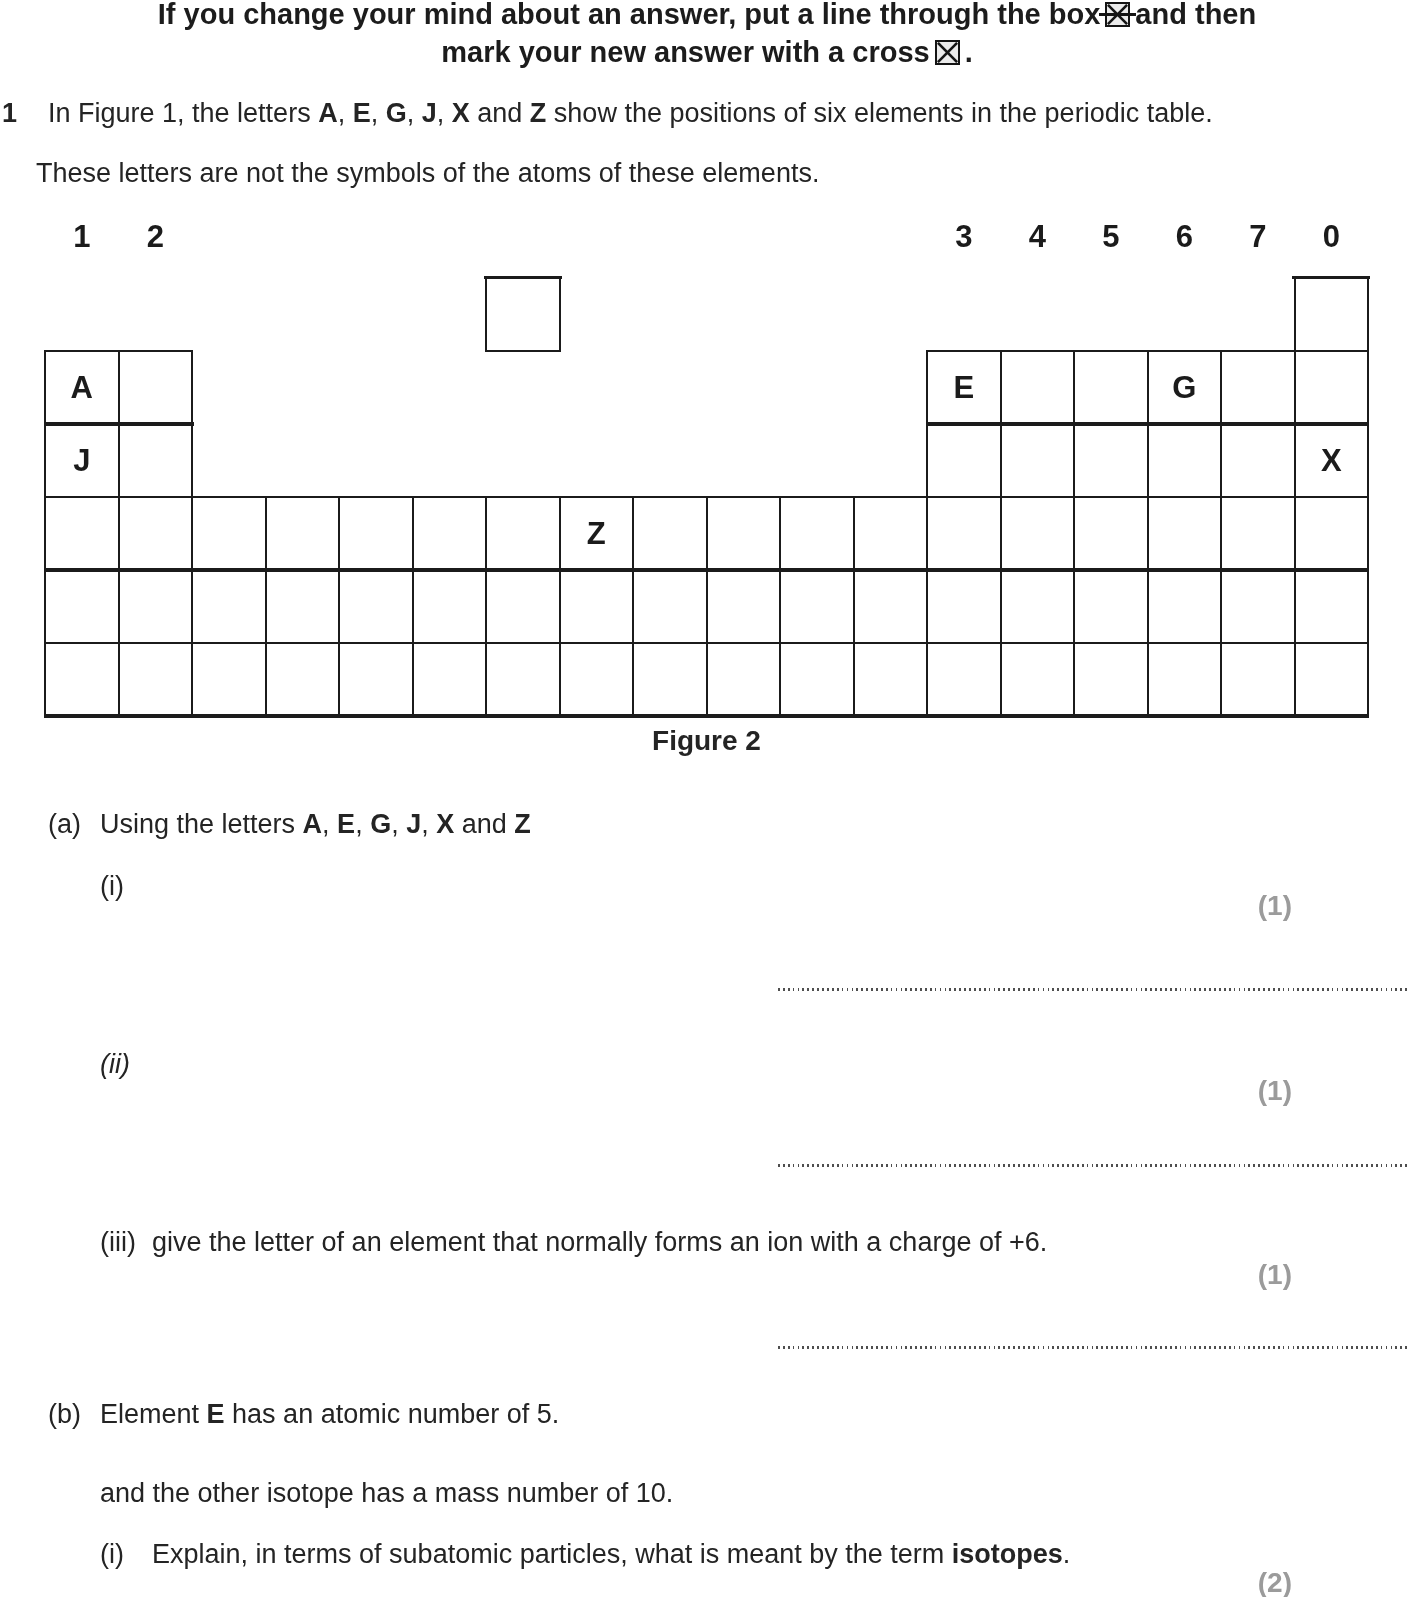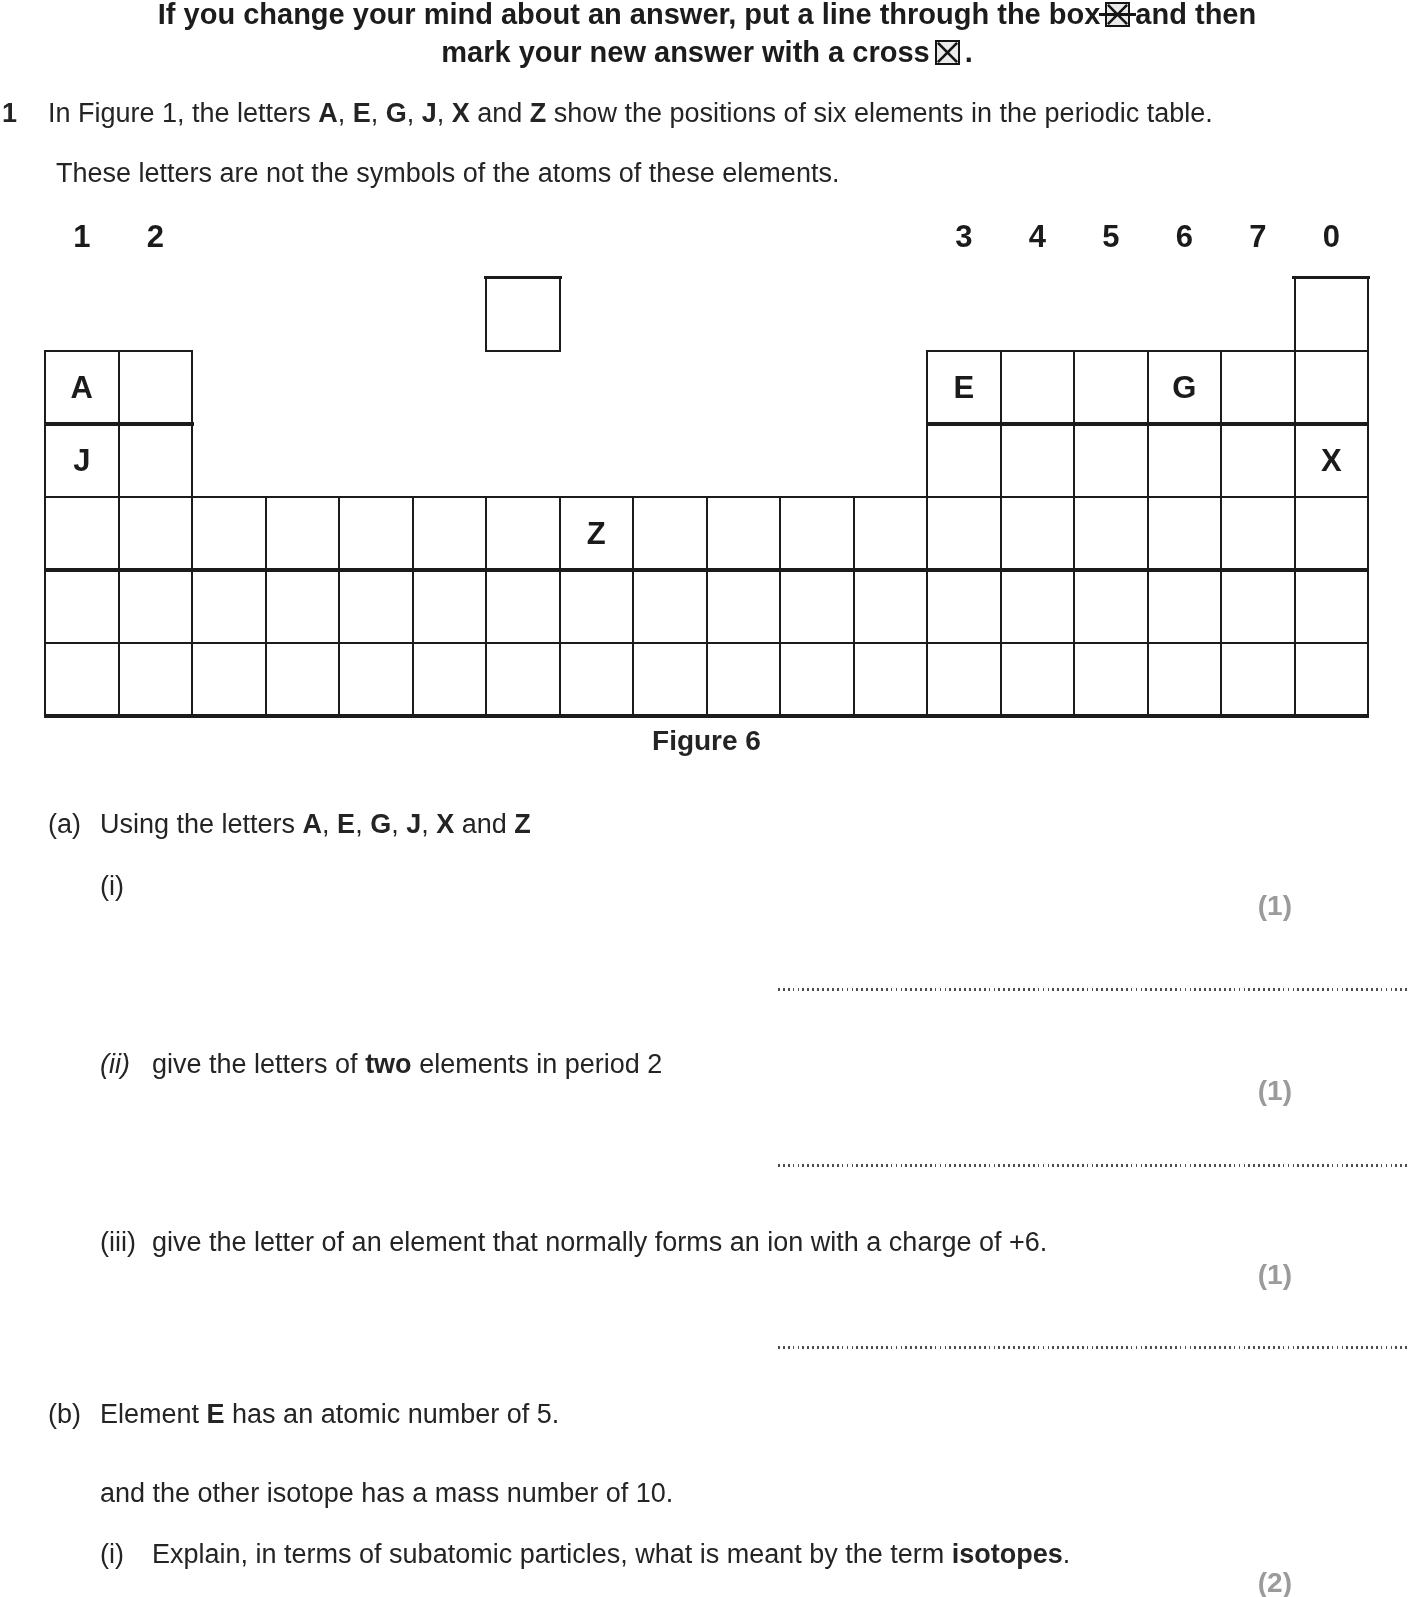--- a/index.html
+++ b/index.html
@@ -48,21 +48,21 @@
   </div>
   <div class="t hdr center-block" style="top:35px;">
     <span>mark your new answer with a cross</span><span class="xbox"><svg viewBox="0 0 24 24" preserveAspectRatio="none">
           <line x1="1" y1="1" x2="23" y2="23" stroke="#141414" stroke-width="3"></line>
           <line x1="23" y1="1" x2="1" y2="23" stroke="#141414" stroke-width="3"></line>
         </svg></span><span>.</span>
   </div>
 
   <div class="t bold" style="left:2px;top:97px;">1</div>
   <div class="t" style="left:48px;top:97px;"><span>In Figure 1, the letters </span><span style="font-weight: 700;">A</span><span>, </span><span style="font-weight: 700;">E</span><span>, </span><span style="font-weight: 700;">G</span><span>, </span><span style="font-weight: 700;">J</span><span>, </span><span style="font-weight: 700;">X</span><span> and </span><span style="font-weight: 700;">Z</span><span> show the positions of six elements in the periodic table.</span></div>
-  <div class="t" style="left:56px;top:157px;text-align:center;">These letters are not the symbols of the atoms of these elements.</div>
+  <div class="t" style="left:36px;top:157px;text-align:center;">These letters are not the symbols of the atoms of these elements.</div>
 
   <div id="ptable">
       <div class="glabel" style="left: 45px; top: 221px; width: 73.5px;">1</div>
       <div class="glabel" style="left: 118.5px; top: 221px; width: 73.5px;">2</div>
       <div class="glabel" style="left: 927px; top: 221px; width: 73.5px;">3</div>
       <div class="glabel" style="left: 1000.5px; top: 221px; width: 73.5px;">4</div>
       <div class="glabel" style="left: 1074px; top: 221px; width: 73.5px;">5</div>
       <div class="glabel" style="left: 1147.5px; top: 221px; width: 73.5px;">6</div>
       <div class="glabel" style="left: 1221px; top: 221px; width: 73.5px;">7</div>
       <div class="glabel" style="left: 1294.5px; top: 221px; width: 73.5px;">0</div>
@@ -150,31 +150,30 @@
       <div class="pcell" style="left: 1146.5px; top: 642px; width: 75.5px; height: 75px;"></div>
       <div class="pcell" style="left: 1220px; top: 642px; width: 75.5px; height: 75px;"></div>
       <div class="pcell" style="left: 1293.5px; top: 642px; width: 75.5px; height: 75px;"></div>
       <div class="thick" style="left: 484px; top: 275.6px; width: 78px;"></div>
       <div class="thick" style="left: 1292px; top: 275.6px; width: 78px;"></div>
       <div class="thick" style="left: 44px; top: 422.3px; width: 150px;"></div>
       <div class="thick" style="left: 926px; top: 422.3px; width: 443px;"></div>
       <div class="thick" style="left: 44px; top: 568.3px; width: 1325px;"></div>
       <div class="thick" style="left: 44px; top: 714.3px; width: 1325px;"></div>
     </div>
-  <div class="t bold" style="left:45px;top:724px;width:1323px;text-align:center;font-size:28px;">Figure 6</div>
+  <div class="t bold" style="left:45px;top:724px;width:1323px;text-align:center;font-size:28px;">Figure 2</div>
 
   <div class="t" style="left:48px;top:808px;">(a)</div>
   <div class="t" style="left:100px;top:808px;"><span>Using the letters </span><span style="font-weight: 700;">A</span><span>, </span><span style="font-weight: 700;">E</span><span>, </span><span style="font-weight: 700;">G</span><span>, </span><span style="font-weight: 700;">J</span><span>, </span><span style="font-weight: 700;">X</span><span> and </span><span style="font-weight: 700;">Z</span></div>
 
   <div class="t" style="left:100px;top:870px;">(i)</div>
   <div class="mark" style="top:891px;">(1)</div>
   <div class="dotted" style="left:778px;top:988px;width:630px;"></div>
 
   <div class="t" style="left:100px;top:1048px;font-style:italic;">(ii)</div>
-  <div class="t" style="left:152px;top:1048px;"><span>give the letters of </span><span style="font-weight: 700;">two</span><span> elements in period 2</span></div>
   <div class="mark" style="top:1076px;">(1)</div>
   <div class="dotted" style="left:778px;top:1164px;width:630px;"></div>
 
   <div class="t" style="left:100px;top:1226px;">(iii)</div>
   <div class="t" style="left:152px;top:1226px;"><span>give the letter of an element that normally forms an ion with a charge of +6.</span></div>
   <div class="mark" style="top:1260px;">(1)</div>
   <div class="dotted" style="left:778px;top:1346px;width:630px;"></div>
 
   <div class="t" style="left:48px;top:1398px;">(b)</div>
   <div class="t" style="left:100px;top:1398px;"><span>Element </span><span style="font-weight: 700;">E</span><span> has an atomic number of 5.</span></div>

